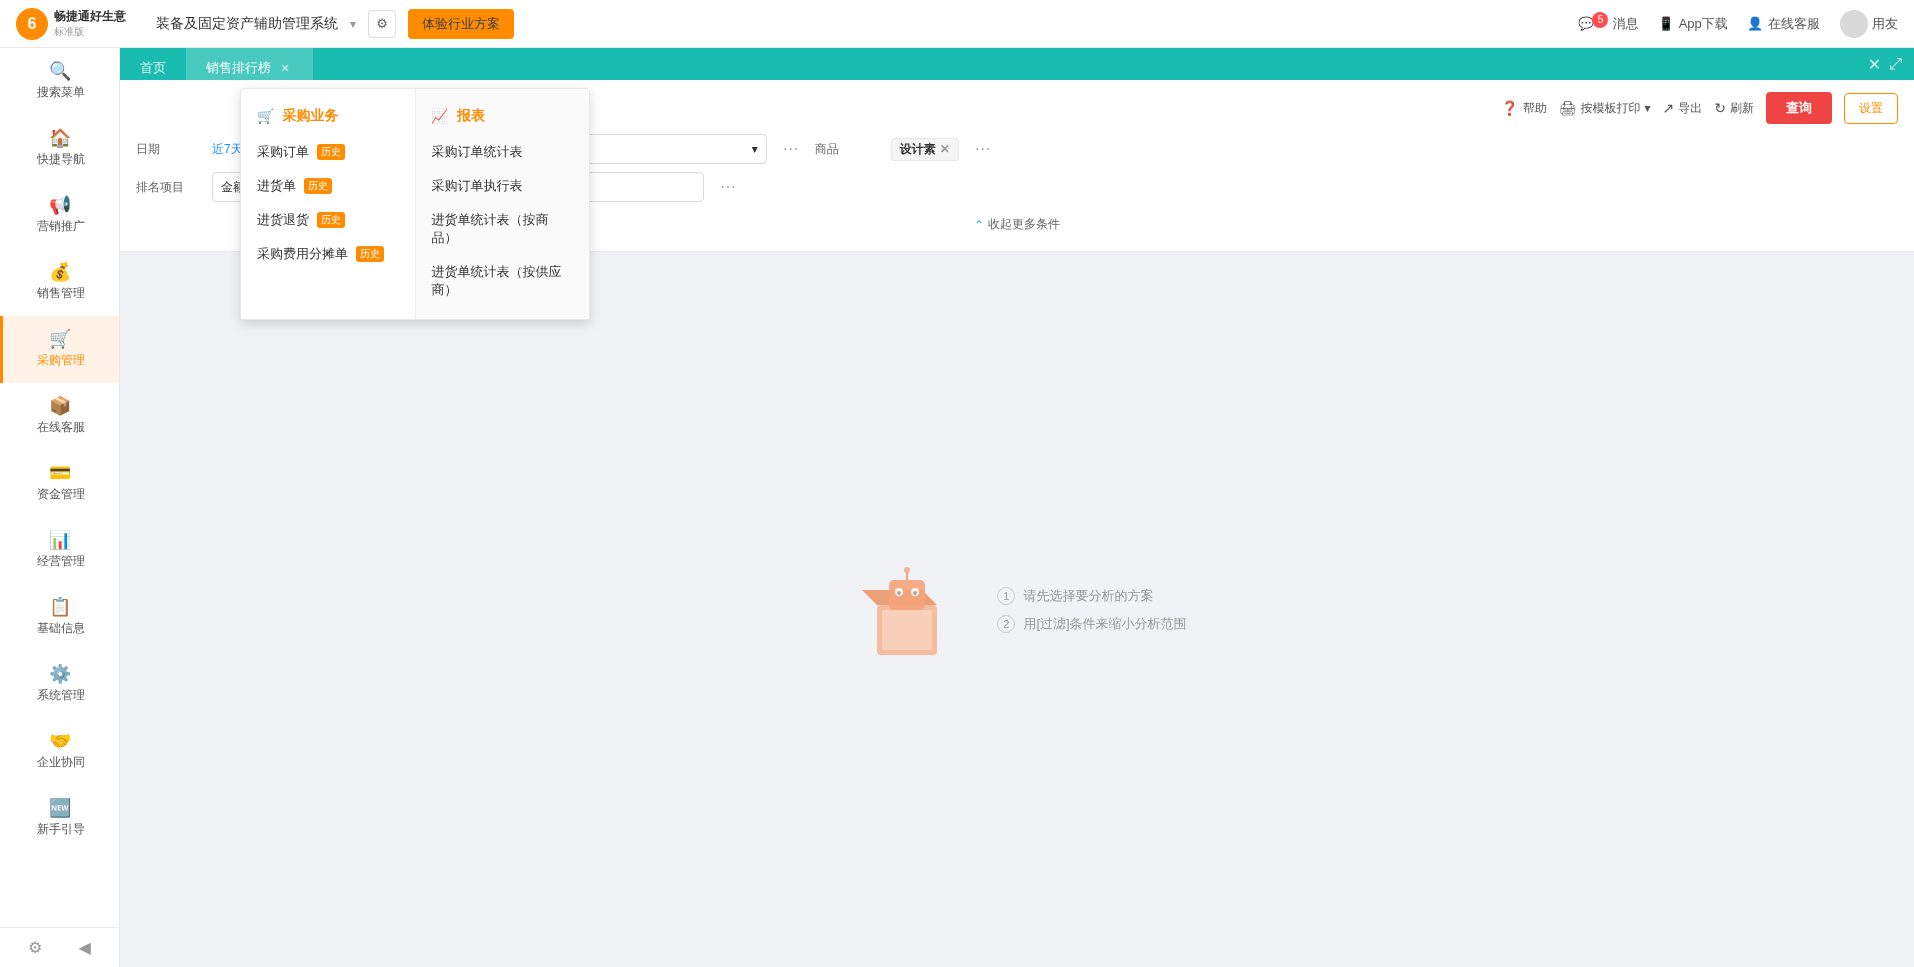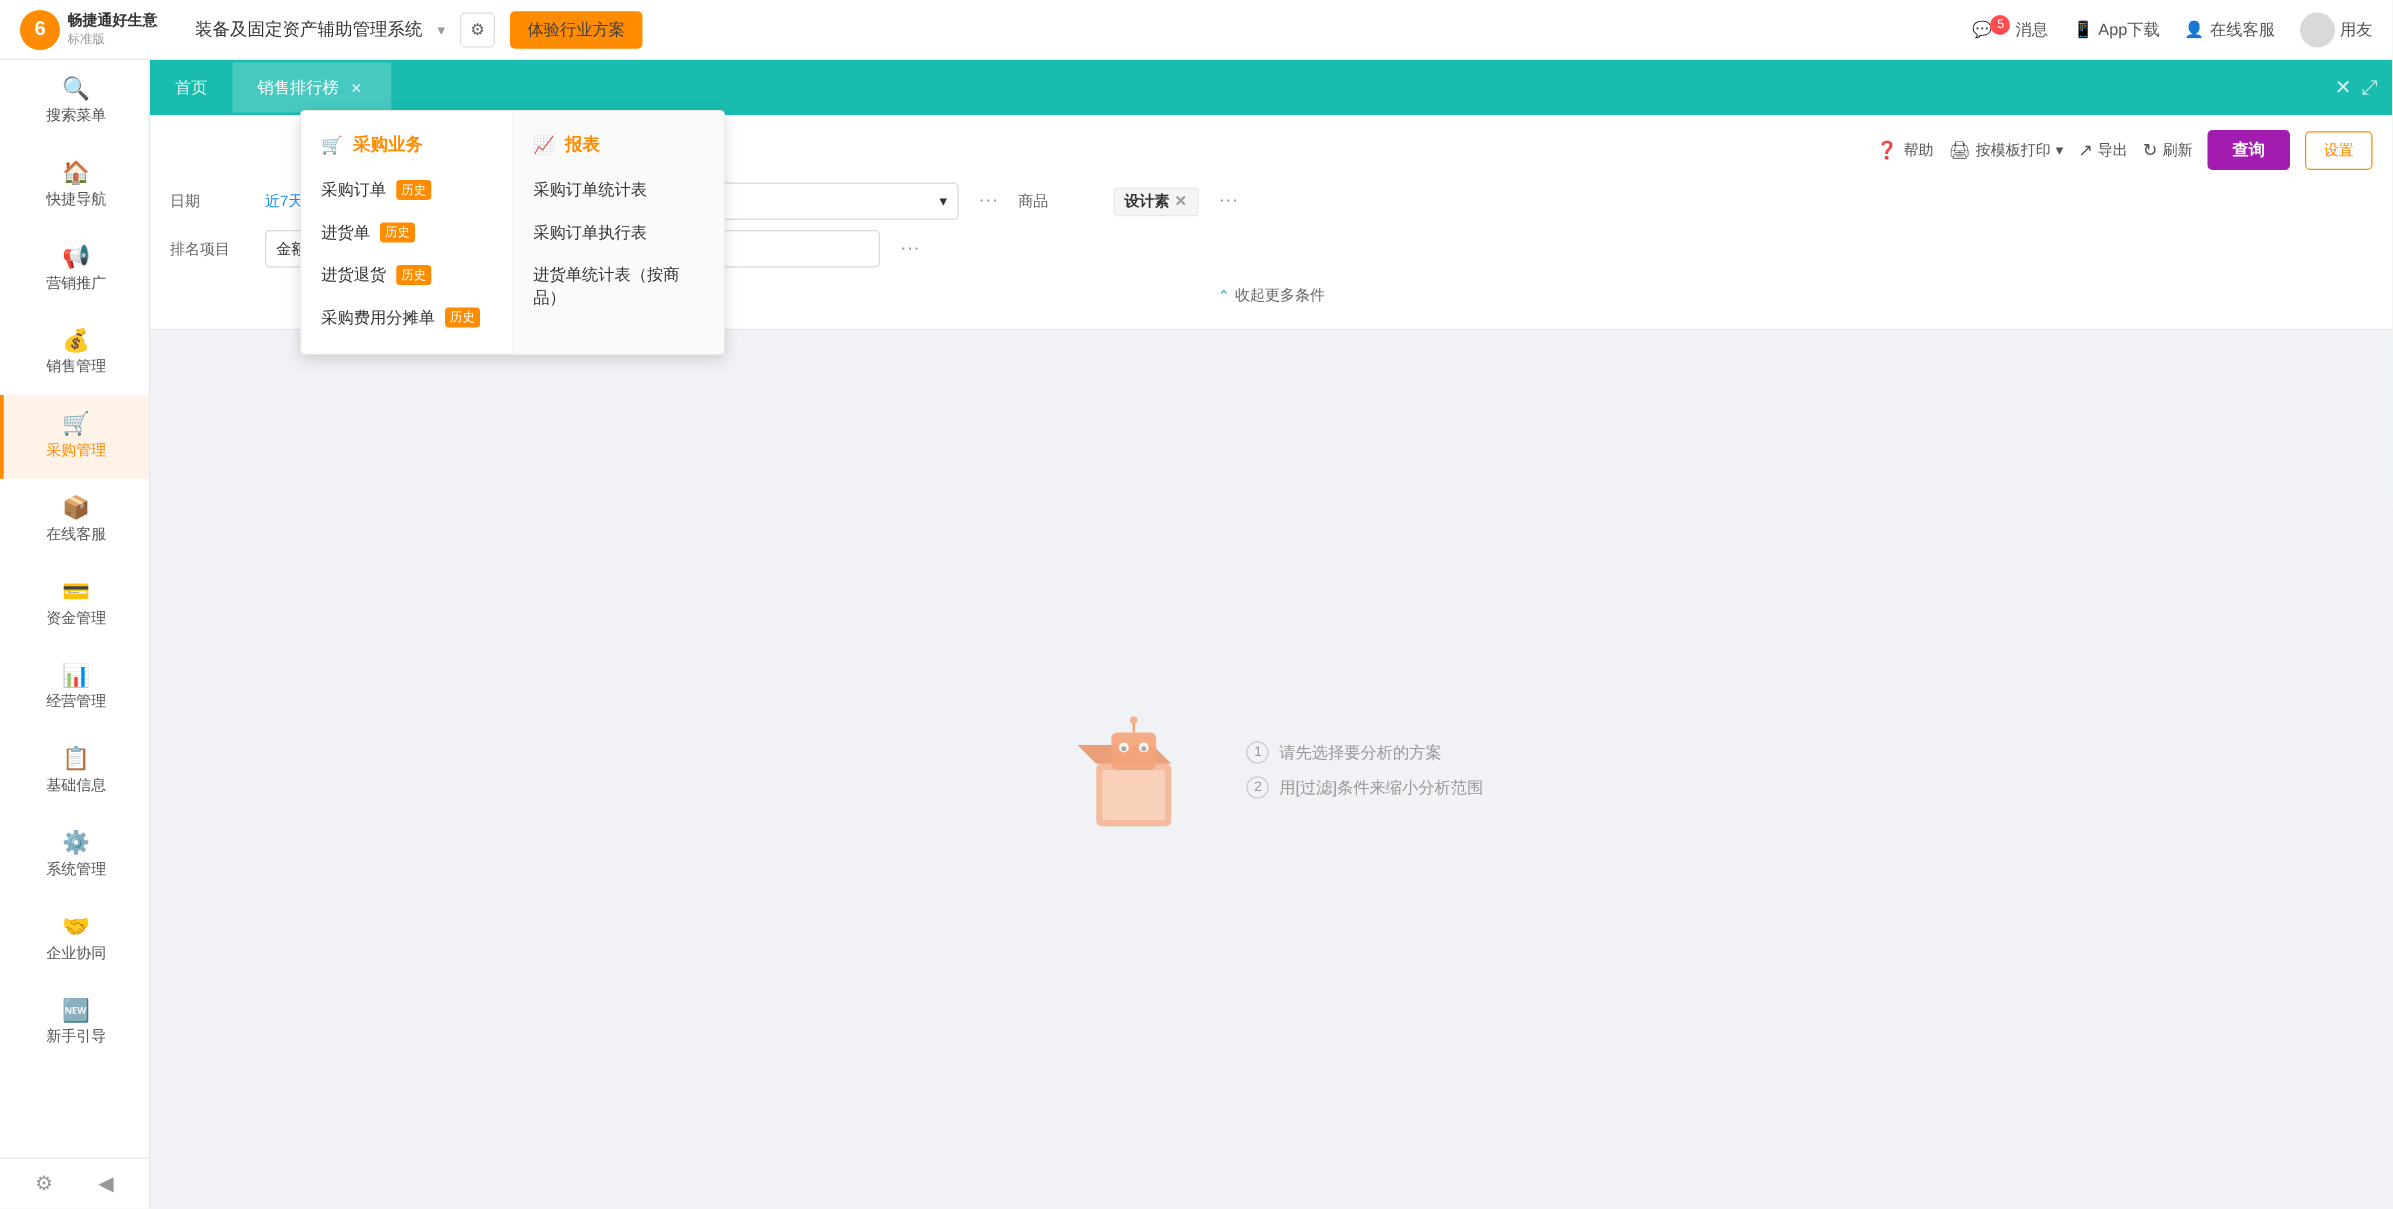--- a/index.html
+++ b/index.html
@@ -171,24 +171,23 @@
     .content-area {
       flex: 1;
       display: flex;
       flex-direction: column;
       overflow: hidden;
       position: relative;
     }
 
     
     .tab-bar {
-      height: 44px;
+      height: 32px;
       background: #1abcb0;
       display: flex;
-      align-items: center;
       padding: 0 0;
       flex-shrink: 0;
       position: relative;
     }
     .tab-item {
       height: 40px;
       display: flex;
       align-items: center;
       padding: 0 20px;
       cursor: pointer;
@@ -252,21 +251,21 @@
     .toolbar-btn {
       display: flex;
       align-items: center;
       gap: 4px;
       color: #555;
       cursor: pointer;
       font-size: 12px;
     }
     .toolbar-btn .icon { font-size: 14px; }
     .query-btn {
-      background: #a21caf;
+      background: #ef4444;
       color: white;
       border: none;
       padding: 7px 20px;
       border-radius: 4px;
       cursor: pointer;
       font-size: 13px;
       font-weight: bold;
     }
     .settings-small-btn {
       border: 1px solid #ff8c00;
@@ -714,19 +713,22 @@
           </div>
           <div class="dropdown-item">
             <span>采购订单统计表</span>
           </div>
           <div class="dropdown-item">
             <span>采购订单执行表</span>
           </div>
           <div class="dropdown-item">
             <span>进货单统计表（按商品）</span>
           </div>
+          <div class="dropdown-item">
+            <span>进货单统计表（按供应商）</span>
+          </div>
         </div>
       </div>
     </div>
 
   </div>
 
 </div>
 
 </body></html>

